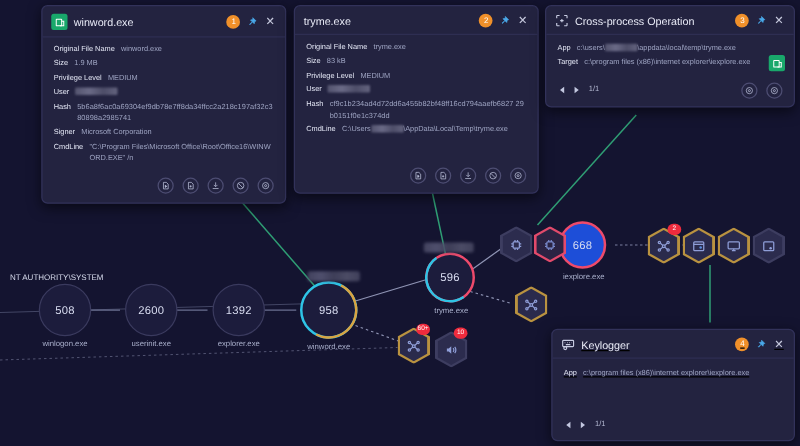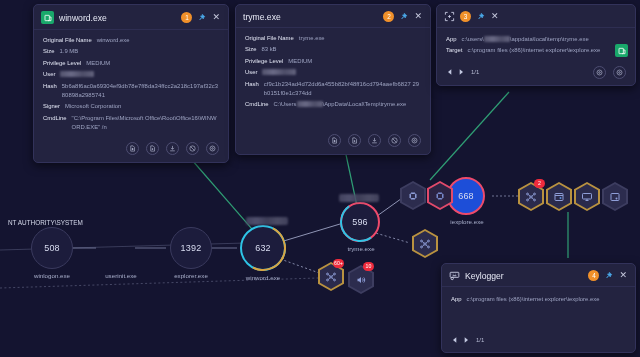--- a/index.html
+++ b/index.html
@@ -191,29 +191,32 @@
     </g>
   </svg>
 
   <div class="node-label" style="left:8px; top:219px; font-size:6.4px; color:#d5d9ea;">NT AUTHORITY\SYSTEM</div>
 
   <div class="node plain" style="left:31px; top:227px; width:42px; height:42px;">
     <span>508</span>
   </div>
   <div class="node-label" style="left:21px; top:272px; width:62px;">winlogon.exe</div>
 
+  <div class="node plain" style="left:100px; top:227px; width:42px; height:42px;">
+    <span>2600</span>
+  </div>
   <div class="node-label" style="left:90px; top:272px; width:62px;">userinit.exe</div>
 
   <div class="node plain" style="left:170px; top:227px; width:42px; height:42px;">
     <span>1392</span>
   </div>
   <div class="node-label" style="left:160px; top:272px; width:62px;">explorer.exe</div>
 
   <div class="node" style="left:240px; top:225px; width:46px; height:46px; border:2px solid #2ec4e6; background:#1c1c3c;">
-    <span>632</span>
+    <span>958</span>
   </div>
   <div class="ring" style="left:240px; top:225px; width:46px; height:46px;
               border:2px solid transparent; border-right-color:#d9a441; border-bottom-color:#d9a441;
               transform:rotate(-18deg);"></div>
   <div class="node-label" style="left:232px; top:274px; width:62px;">winword.exe</div>
   <div class="redacted" style="left:246px; top:217px; width:42px;"></div>
 
   <div class="node" style="left:340px; top:202px; width:40px; height:40px; border:2px solid #ee4a6b; background:#1c1c3c;justify-content:center;">
     <span>596</span>
   </div>
@@ -477,20 +480,21 @@
   </div>
 
   <div class="panel" style="left:436px; top:4px; width:200px;">
     <div class="panel-head">
       <span class="head-icon">
         <svg width="11" height="11" viewBox="0 0 24 24" fill="none" stroke="#c8cce2" stroke-width="2">
           <path d="M3 3 h5 M3 3 v5 M21 3 h-5 M21 3 v5 M3 21 h5 M3 21 v-5 M21 21 h-5 M21 21 v-5"></path>
           <path d="M9 12 h6 M12 9 v6"></path>
         </svg>
       </span>
+      <span class="panel-title">Cross-process Operation</span>
       <span class="num-badge">3</span>
       <span class="pin">
         <svg width="9" height="9" viewBox="0 0 24 24" fill="#4aa8e8" stroke="#4aa8e8" stroke-width="1.4">
           <path d="M14 3 l7 7 -3 1 -1 5 -4-4 -5 6 -1-1 6-5 -4-4 5-1 z"></path>
         </svg>
       </span>
       <span class="close">✕</span>
     </div>
     <div class="panel-body" style="position:relative; padding-top:7px;">
       <div class="field">
@@ -529,21 +533,21 @@
       </span>
       <span class="abtn" style="margin-left:4px;">
         <svg width="7" height="7" viewBox="0 0 24 24" fill="none" stroke="#c3c8e0" stroke-width="2">
             <circle cx="12" cy="12" r="8.5"></circle>
             <circle cx="12" cy="12" r="2.8"></circle>
           </svg>
       </span>
     </div>
   </div>
 
-  <div class="panel" style="left:441px; top:263px; width:195px; height:90px;">
+  <div class="panel" style="left:441px; top:263px; width:195px; height:90px;text-decoration:underline;">
     <div class="panel-head">
       <span class="head-icon">
         <svg width="11" height="11" viewBox="0 0 24 24" fill="none" stroke="#c8cce2" stroke-width="2">
           <rect x="2.5" y="5" width="19" height="11" rx="1.5"></rect>
           <path d="M6 9 h1 M10 9 h1 M14 9 h1 M18 9 h0.5 M8 12.5 h8"></path>
           <circle cx="7" cy="18.5" r="2.6"></circle>
         </svg>
       </span>
       <span class="panel-title">Keylogger</span>
       <span class="num-badge">4</span>

